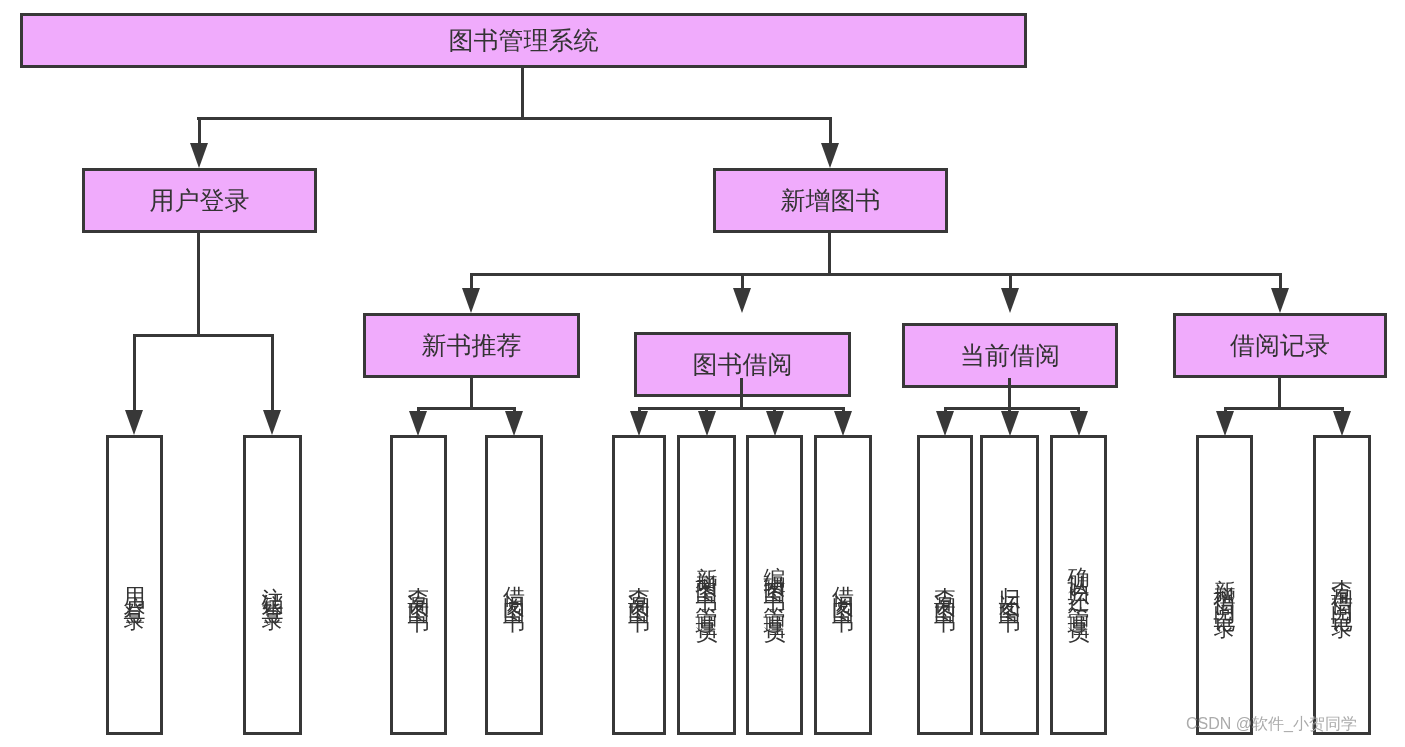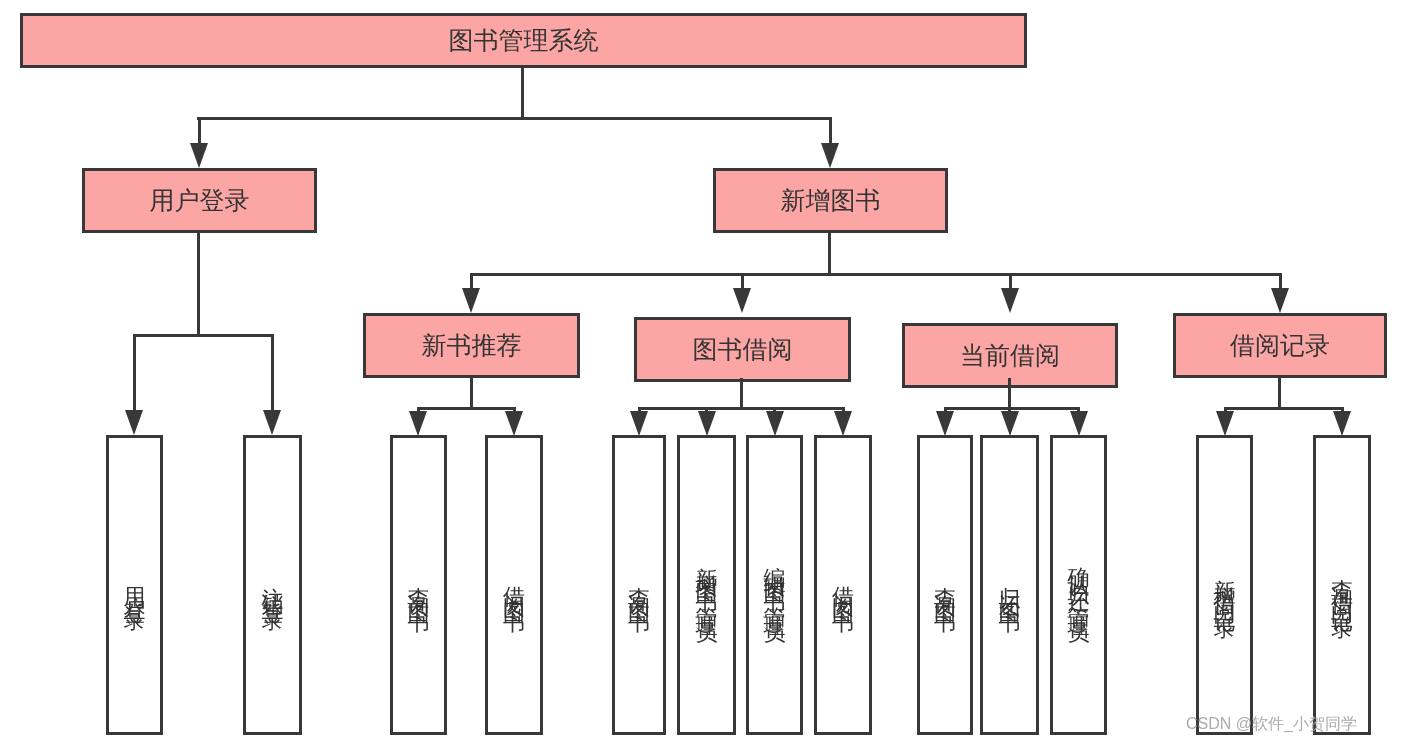--- a/index.html
+++ b/index.html
@@ -2,21 +2,21 @@
 <html><head>
 <meta charset="utf-8">
 <style>
   html,body{margin:0;padding:0;background:#ffffff;}
   body{font-family:"Liberation Sans","DejaVu Sans",sans-serif;}
   .canvas{position:relative;width:1405px;height:747px;background:#ffffff;overflow:hidden;}
 
   
   .box{
     position:absolute;box-sizing:border-box;
-    border:3px solid #383838;background:#fca5a5;
+    border:3px solid #383838;background:#f0abfc;
     display:flex;align-items:center;justify-content:center;
     font-size:25px;color:#333333;white-space:nowrap;
   }
   .vbox{
     position:absolute;box-sizing:border-box;top:435px;height:300px;
     border:3px solid #383838;background:#ffffff;
     display:flex;align-items:center;justify-content:center;
   }
   .vtext{
     writing-mode:vertical-rl;text-orientation:mixed;
@@ -68,21 +68,21 @@
   <div class="line vl" style="left:470px;top:273px;height:18px;"></div>
   <div class="arrow" style="left:462px;top:288px;"></div>
   <div class="line vl" style="left:741px;top:273px;height:18px;"></div>
   <div class="arrow" style="left:733px;top:288px;"></div>
   <div class="line vl" style="left:1009px;top:273px;height:18px;"></div>
   <div class="arrow" style="left:1001px;top:288px;"></div>
   <div class="line vl" style="left:1279px;top:273px;height:18px;"></div>
   <div class="arrow" style="left:1271px;top:288px;"></div>
 
   <div class="box" style="left:363px;top:313px;width:217px;height:65px;text-align:center;">新书推荐</div>
-  <div class="box" style="left:634px;top:317px;width:217px;height:65px;">图书借阅</div>
+  <div class="box" style="left:634px;top:332px;width:217px;height:65px;">图书借阅</div>
   <div class="box" style="left:902px;top:323px;width:216px;height:65px;">当前借阅</div>
   <div class="box" style="left:1173px;top:313px;width:214px;height:65px;">借阅记录</div>
 
   <div class="line vl" style="left:470px;top:378px;height:31px;"></div>
   <div class="line hl" style="left:417px;top:407px;width:99px;"></div>
   <div class="line vl" style="left:417px;top:407px;height:8px;"></div>
   <div class="arrow" style="left:409px;top:411px;"></div>
   <div class="line vl" style="left:513px;top:407px;height:8px;"></div>
   <div class="arrow" style="left:505px;top:411px;"></div>
 

